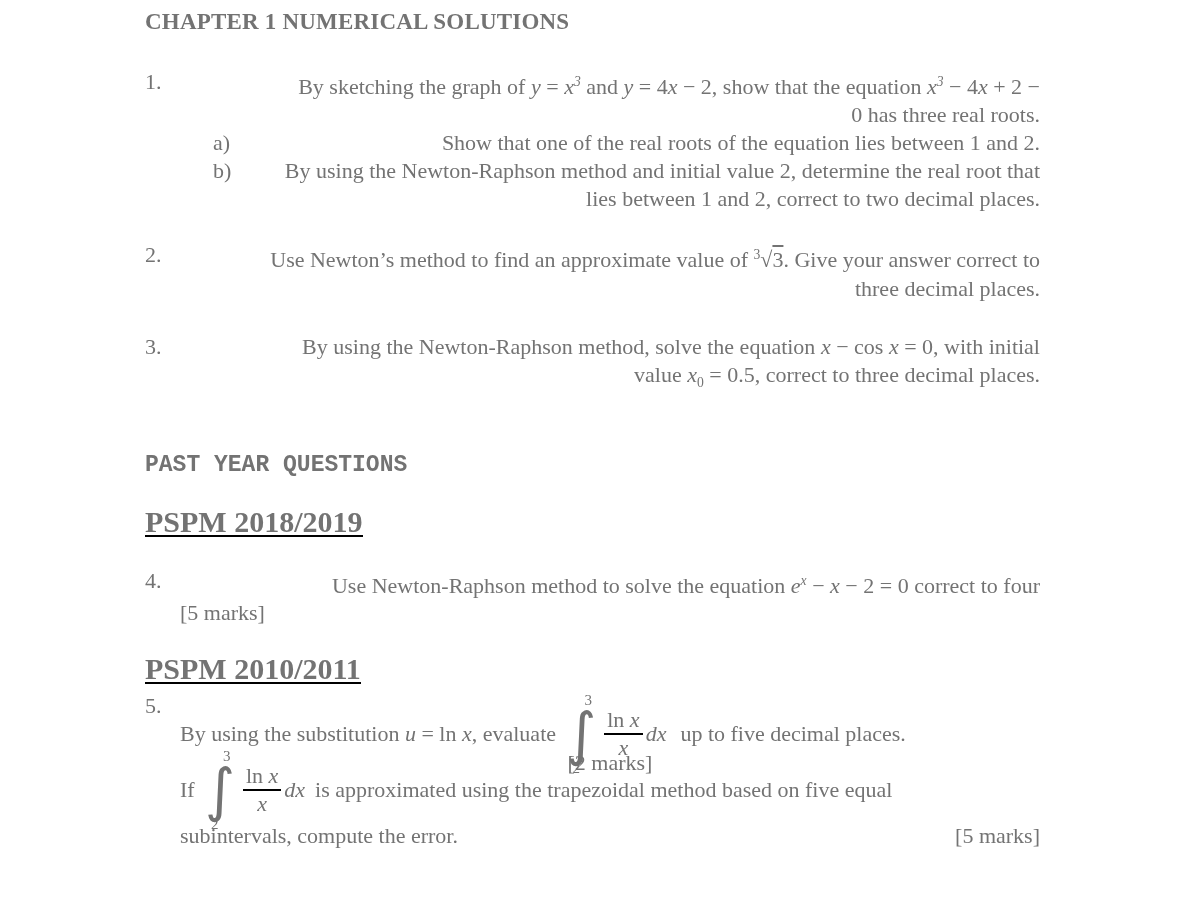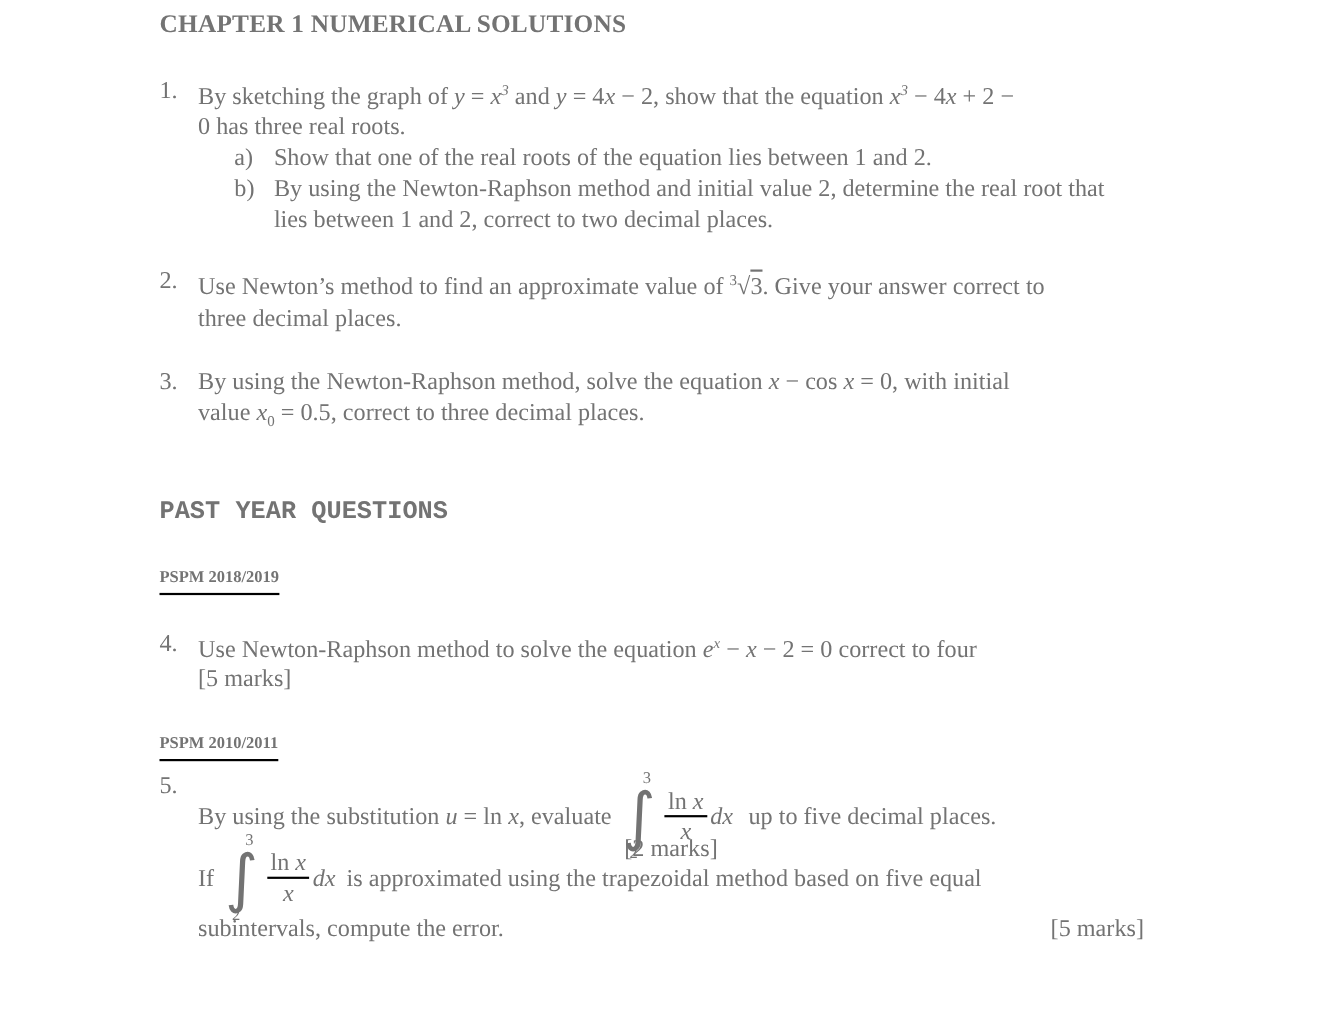--- a/index.html
+++ b/index.html
@@ -6,31 +6,31 @@
   .page {
     position:relative; width:1200px; height:920px; background:#ffffff;
     color:#737373; font-family:"Liberation Serif", "DejaVu Serif", serif;
     font-size:22px; overflow:hidden;
   }
   .content { position:absolute; left:145px; top:8px; width:895px; }
 
   .doc-title { font-weight:bold; font-size:23px; line-height:28px; margin-bottom:32px; letter-spacing:0.2px; }
   .section-title { font-weight:bold; font-size:23px; line-height:26px; margin-top:55px;font-family:Liberation Mono, monospace; }
   .pspm { margin-top:31px; line-height:25px; }
-  .pspm > span { font-weight:bold; font-size:15px; display:inline-block; border-bottom:2.5px solid #000; padding-bottom:1px; }
+  .pspm > span { font-weight:bold; font-size:30px; display:inline-block; border-bottom:2.5px solid #000; padding-bottom:1px; }
   .pspm-2 { margin-top:30px; }
 
   .question { display:flex; align-items:flex-start; }
   .q2 { margin-top:28px; }
   .q3 { margin-top:30px; }
   .q4 { margin-top:30px; }
   .q5 { margin-top:8px; }
   .qnum { width:35px; flex:0 0 35px; line-height:28px; }
   .qbody { flex:1 1 auto; min-width:0; }
-  .line { line-height:28px; white-space:nowrap; }
+  .line { line-height:28px; white-space:nowrap;text-align:right; }
   .sub { display:flex; margin-left:33px; }
   .subnum { width:36px; flex:0 0 36px; line-height:28px; }
   .subbody { flex:1 1 auto; }
 
   sup { font-size:0.62em; }
   sub { font-size:0.62em; }
 
   .flexline { display:flex; justify-content:space-between; align-items:baseline; }
   .marksline { text-align:center; line-height:26px; margin-top:-26px; }
   .marks { white-space:nowrap; }

